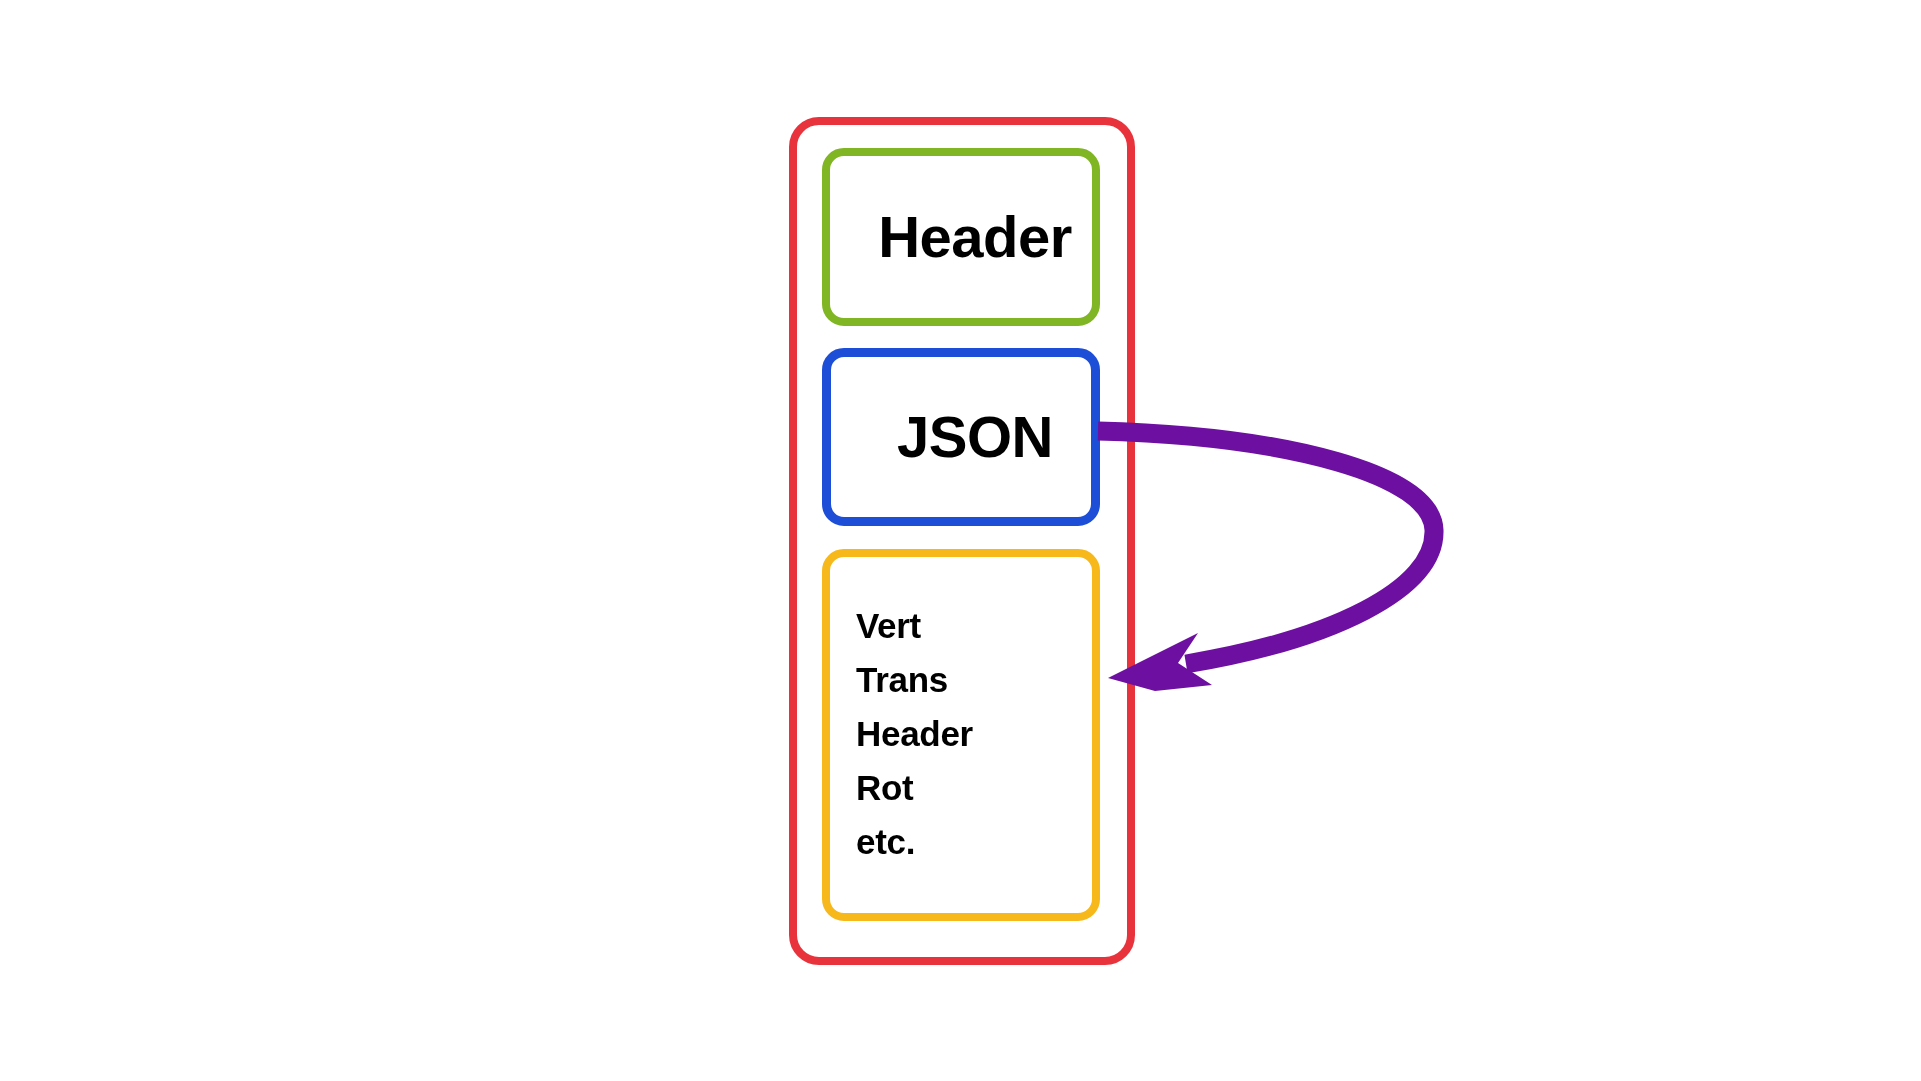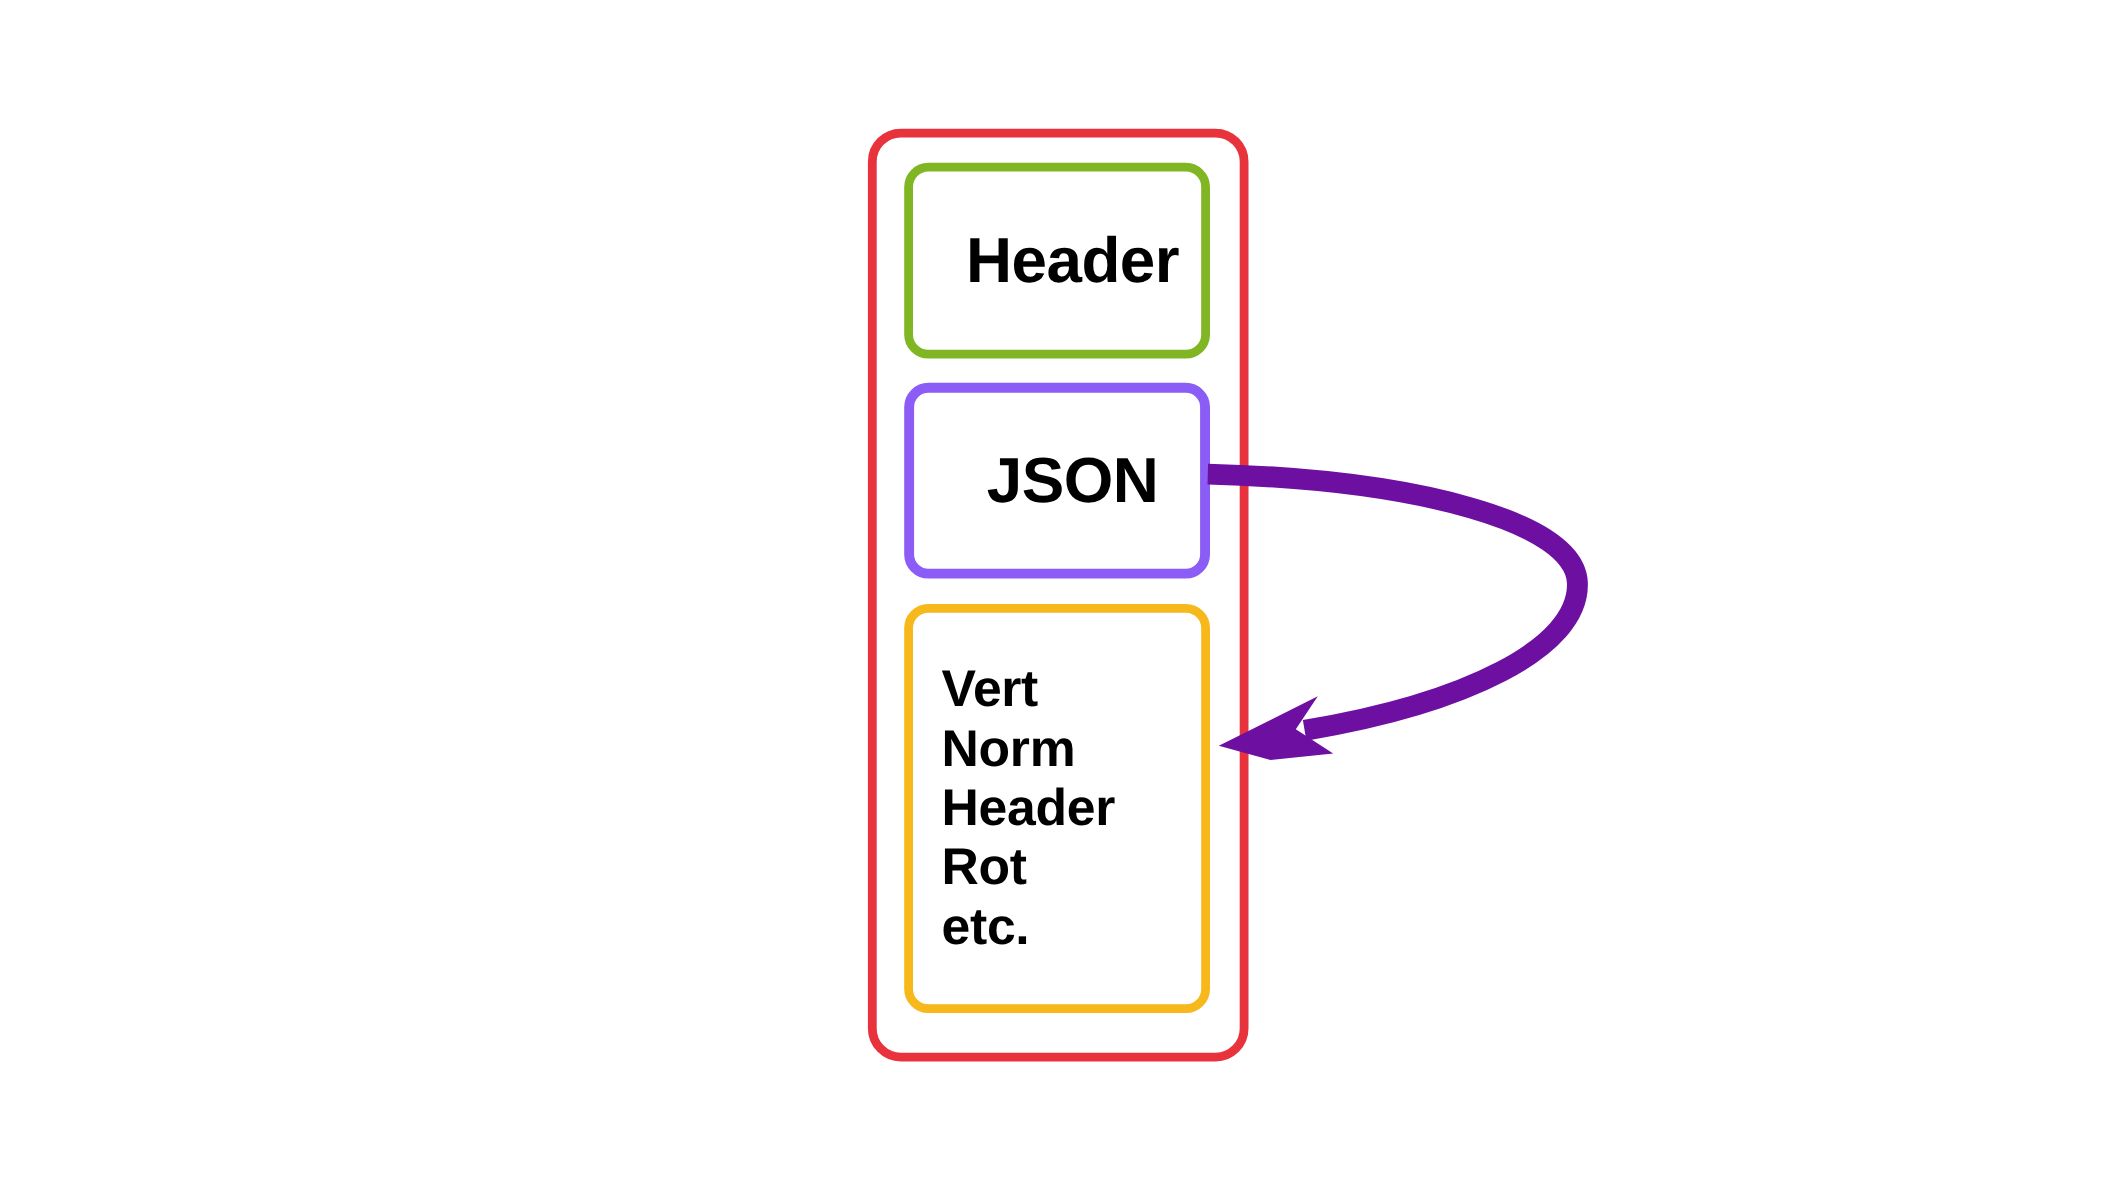--- a/index.html
+++ b/index.html
@@ -50,21 +50,21 @@
     width: 278px;
     height: 178px;
     border: 8px solid #80b524;
   }
 
   .box-json {
     left: 822px;
     top: 348px;
     width: 278px;
     height: 178px;
-    border: 9px solid #8b5cf6;
+    border: 9px solid #1d4ed8;
     text-decoration: underline;
   }
 
   .box-payload {
     left: 822px;
     top: 549px;
     width: 278px;
     height: 372px;
     border: 8px solid #f6b81a;
   }
@@ -87,21 +87,21 @@
 
   .payload-list {
     position: absolute;
     left: 26px;
     top: 42px;
     margin: 0;
     padding: 0;
     list-style: none;
   }
   .payload-list li {
-    font-size: 47px;
+    font-size: 35px;
     font-weight: bold;
     color: #000000;
     line-height: 54px;
     letter-spacing: -0.3px;
     white-space: nowrap;
   }
 
   
   #arrow-layer {
     position: absolute;
@@ -123,21 +123,21 @@
     <div class="box-label">Header</div>
   </div>
 
   <div class="inner-box box-json">
     <div class="box-label">JSON</div>
   </div>
 
   <div class="inner-box box-payload">
     <ul class="payload-list">
       <li>Vert</li>
-      <li>Norm</li>
+      <li>Trans</li>
       <li>Header</li>
       <li>Rot</li>
       <li>etc.</li>
     </ul>
   </div>
 
   <svg id="arrow-layer" viewBox="0 0 1921 1081">
 
     <path d="M 1098 431
              C 1290 436, 1432 475, 1434 530

